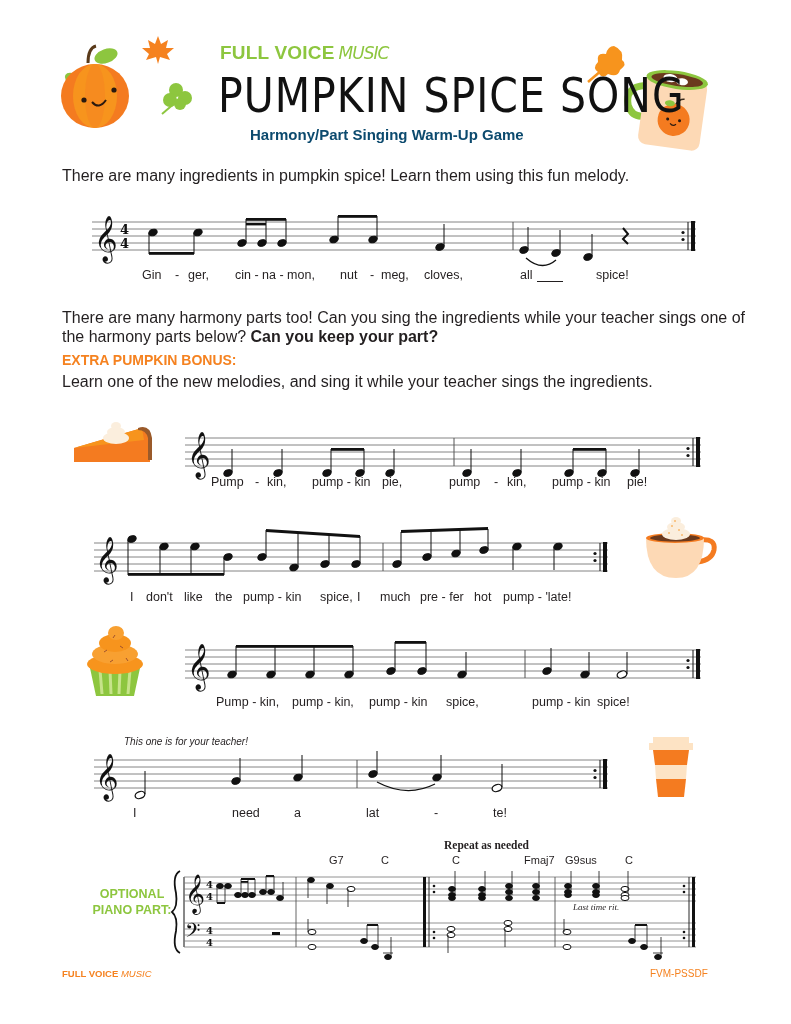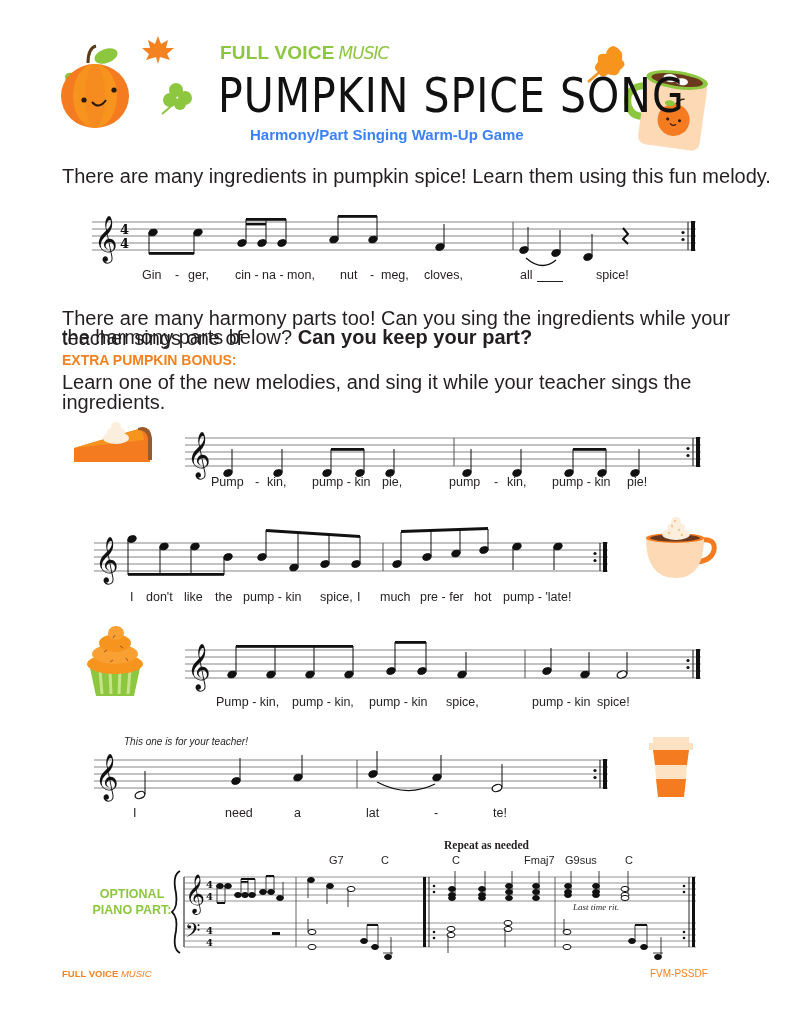--- a/index.html
+++ b/index.html
@@ -1,22 +1,22 @@
 <!DOCTYPE html>
 <html><head>
 <meta charset="utf-8">
 <style>
   html,body{margin:0;padding:0;background:#fff;}
   body{width:791px;height:1024px;position:relative;overflow:hidden;font-family:"Liberation Sans",sans-serif;color:#231f20;}
   .abs{position:absolute;}
   .brand{left:220px;top:42px;font-weight:bold;font-size:19px;color:#8dc63f;letter-spacing:0.2px;}
   .brand .music{font-weight:normal;font-style:italic;font-size:17px;margin-left:4px;font-family:"DejaVu Sans",sans-serif;letter-spacing:-1px;}
   .title{left:218px;top:68px;font-size:41px;letter-spacing:1px;font-family:"DejaVu Sans",sans-serif;font-weight:normal;transform:scaleY(1.15);transform-origin:left top;color:#111;}
-  .subtitle{left:250px;top:126px;font-size:15px;font-weight:bold;color:#3b82f6;}
-  .para{left:62px;font-size:20px;line-height:20px;color:#231f20;}
+  .subtitle{left:250px;top:126px;font-size:15px;font-weight:bold;color:#0c4a6e;}
+  .para{left:62px;font-size:16px;line-height:20px;color:#231f20;}
   .bonus{left:62px;top:352px;font-size:14px;font-weight:bold;color:#f58220;}
   .lyrics{font-size:12.5px;color:#231f20;position:absolute;white-space:nowrap;}
   .teacher{font-size:10px;font-style:italic;color:#231f20;}
   .chord{font-size:11px;color:#231f20;position:absolute;}
   .repeat{font-family:"Liberation Serif",serif;font-weight:bold;font-size:11.5px;}
   .lastrit{font-family:"Liberation Serif",serif;font-style:italic;font-size:9px;}
   .piano-label{left:82px;top:886px;font-size:12.5px;font-weight:bold;color:#8dc63f;text-align:center;line-height:16px;width:100px;}
   .footer-left{left:62px;top:968px;font-size:9.5px;font-weight:bold;color:#f58220;}
   .footer-left .m{font-weight:normal;font-style:italic;}
   .footer-right{left:650px;top:968px;font-size:10px;color:#f58220;}
@@ -423,21 +423,21 @@
   <svg width="46" height="66" viewBox="0 0 46 66">
     <rect x="5" y="2" width="36" height="6" fill="#fde3c4"></rect>
     <rect x="1" y="8" width="44" height="7" fill="#fde3c4"></rect>
     <path d="M5 15 L41 15 L39 30 L7 30 Z" fill="#f47b20"></path>
     <path d="M7 30 L39 30 L38 44 L8 44 Z" fill="#fde3c4"></path>
     <path d="M8 44 L38 44 L36 62 L10 62 Z" fill="#f47b20"></path>
   </svg>
 </div>
 <div>
   <span class="lyrics" style="left:133px;top:806px;">I</span>
-  <span class="lyrics" style="left:225px;top:806px;">need</span>
+  <span class="lyrics" style="left:232px;top:806px;">need</span>
   <span class="lyrics" style="left:294px;top:806px;">a</span>
   <span class="lyrics" style="left:366px;top:806px;">lat</span>
   <span class="lyrics" style="left:434px;top:806px;">-</span>
   <span class="lyrics" style="left:493px;top:806px;">te!</span>
 </div>
 
 <div class="abs repeat" style="left:444px;top:839px;">Repeat as needed</div>
 <div class="chord" style="left:329px;top:854px;">G7</div>
 <div class="chord" style="left:381px;top:854px;">C</div>
 <div class="chord" style="left:452px;top:854px;">C</div>

